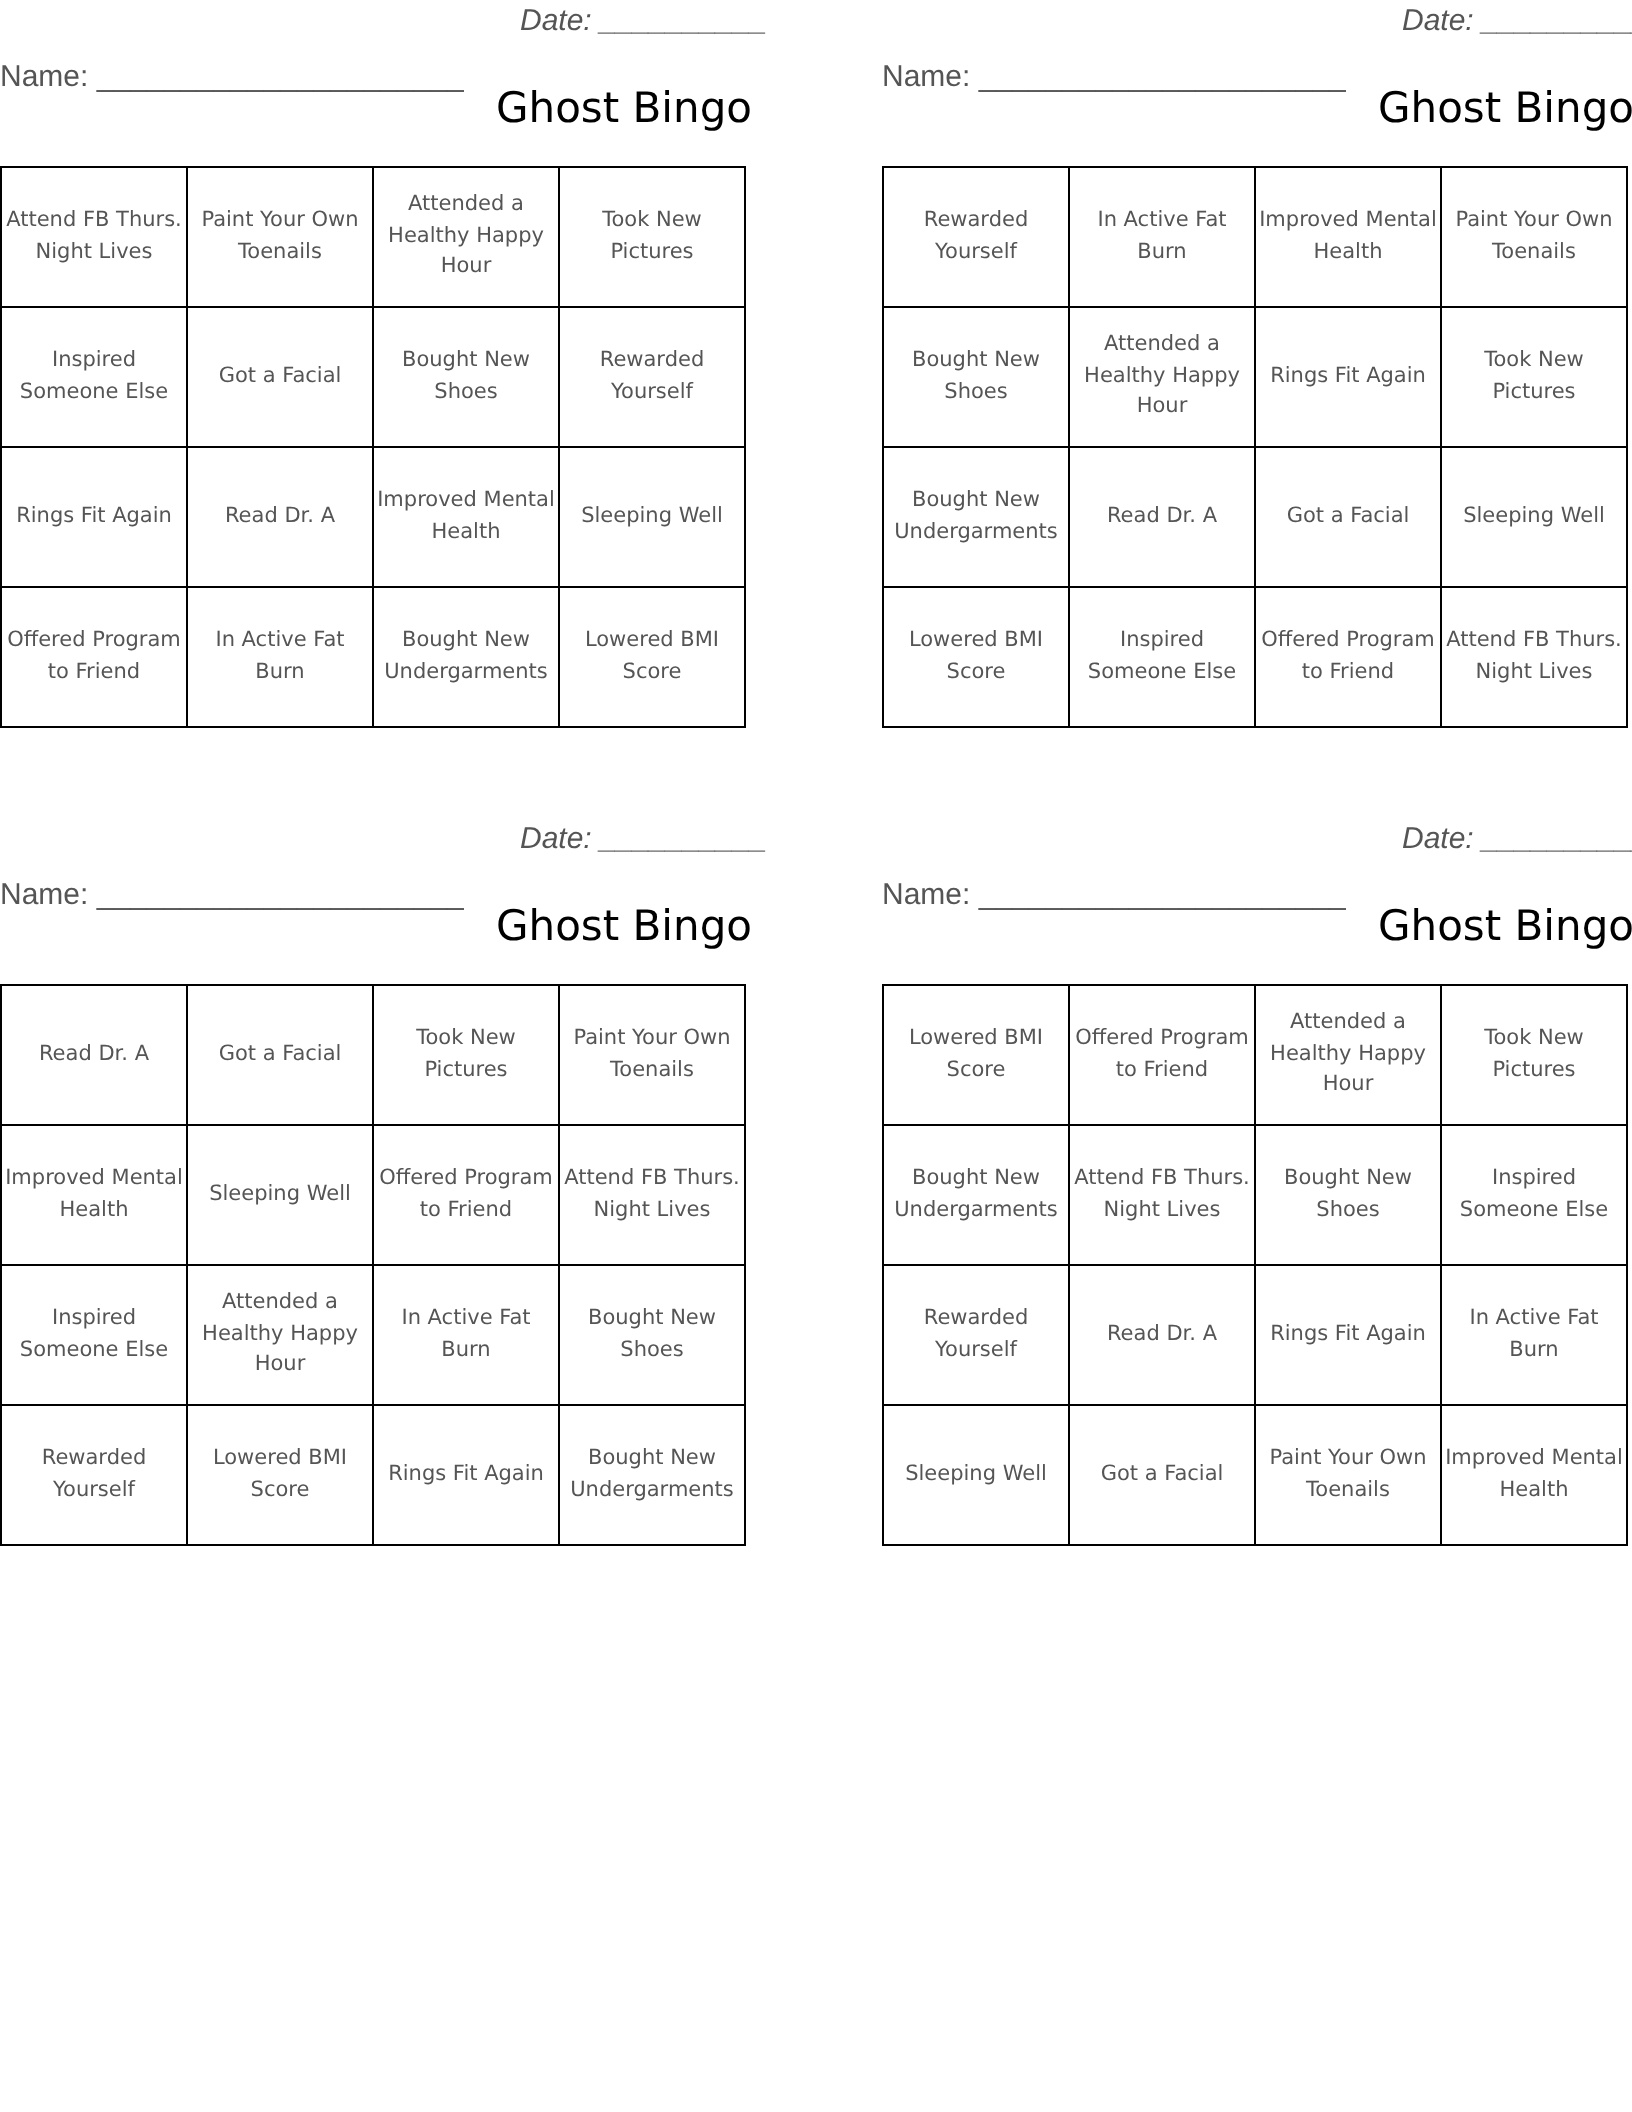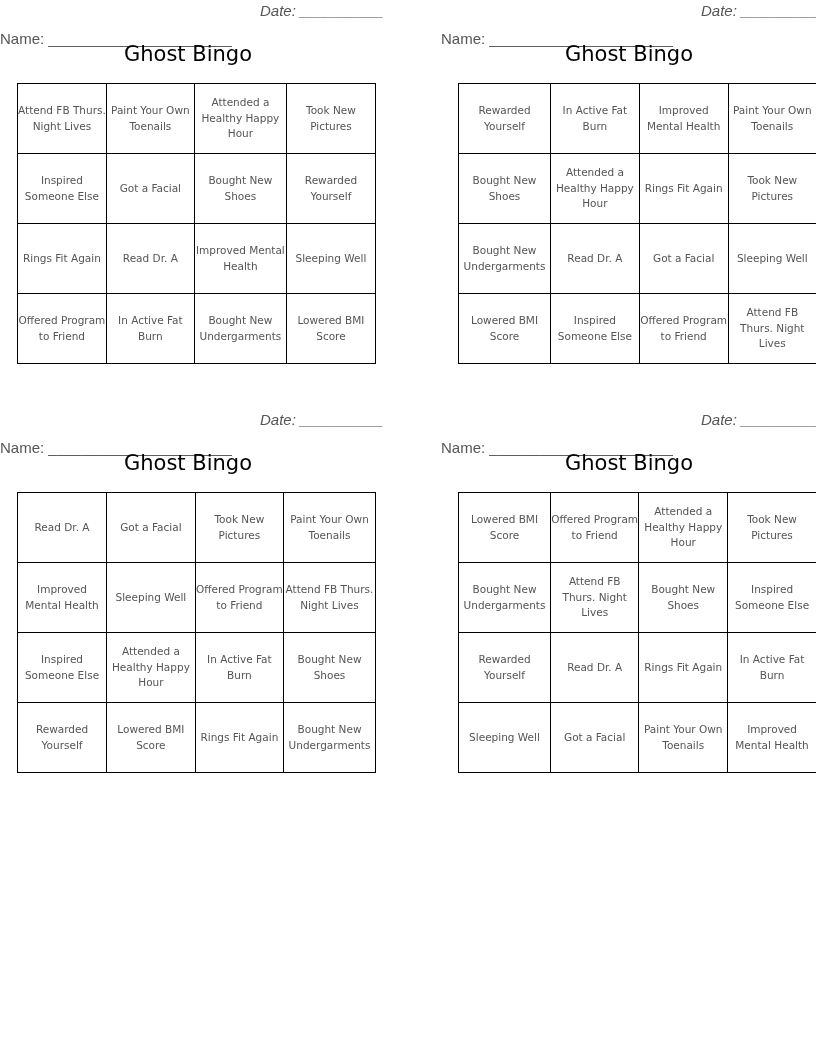--- a/index.html
+++ b/index.html
@@ -2,23 +2,23 @@
 <html><head>
 <meta charset="utf-8">
 <style>
   html, body { margin:0; padding:0; background:#fff; }
   body { width:816px; height:1056px; position:relative; overflow:hidden; }
   .card { position:absolute; width:376px; }
   .hdr { position:absolute; top:2px; left:0; width:380px; height:18px;
          font-family:"Liberation Sans", sans-serif; font-size:15px; color:#555; white-space:pre; }
   .hdr .name { position:absolute; left:0; top:16px;margin-top:12px; }
   .hdr .date { position:absolute; left:260px; top:0;font-style:italic; }
-  .title { position:absolute; top:42px; left:0; width:376px; text-align:center;
+  .title { position:absolute; top:42px; left:0; width:376px; text-align:right;
            font-family:"DejaVu Sans", sans-serif; font-size:21px; color:#000; }
-  .grid { position:absolute; top:83px; left:0; border-collapse:collapse;margin-left:17px; }
+  .grid { position:absolute; top:83px; left:0; border-collapse:collapse; }
   .grid td { border:1px solid #000; width:92px; height:69px; padding:0;
              text-align:center; vertical-align:middle;
              font-family:"DejaVu Sans", sans-serif; font-size:10.5px; line-height:15.5px; color:#555; }
 </style>
 </head>
 <body>
 
 <div id="root">
     <div class="card" style="left: 0px; top: 0px;">
       <div class="hdr"><span class="name">Name: ______________________</span><span class="date">Date: __________</span></div>

